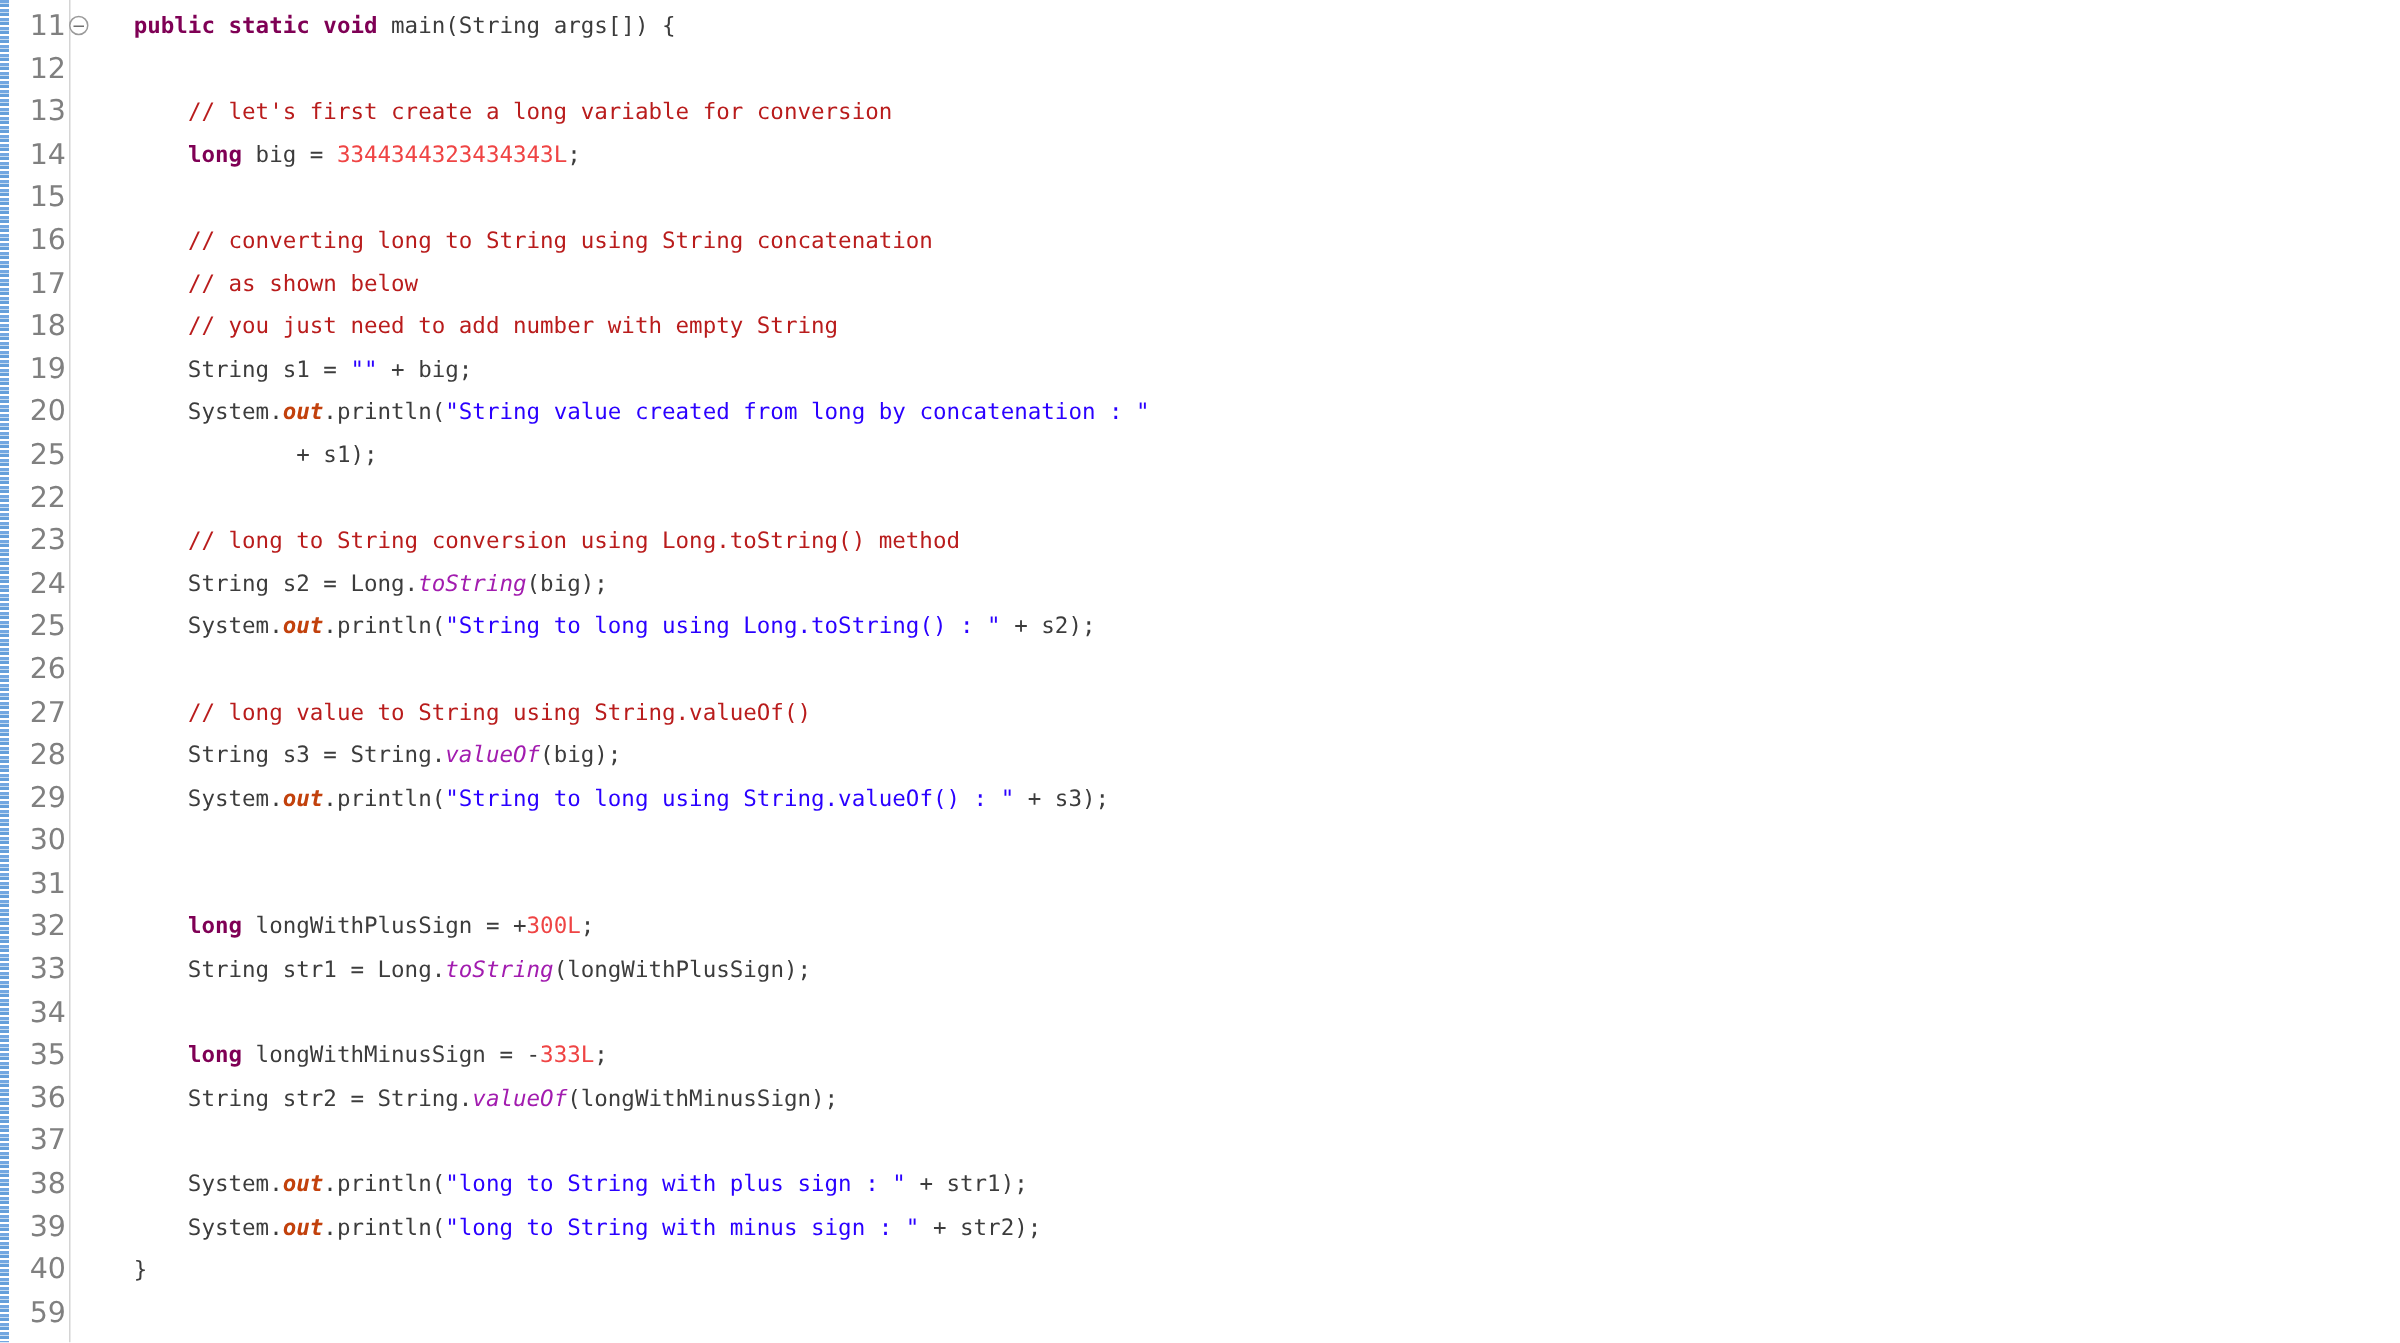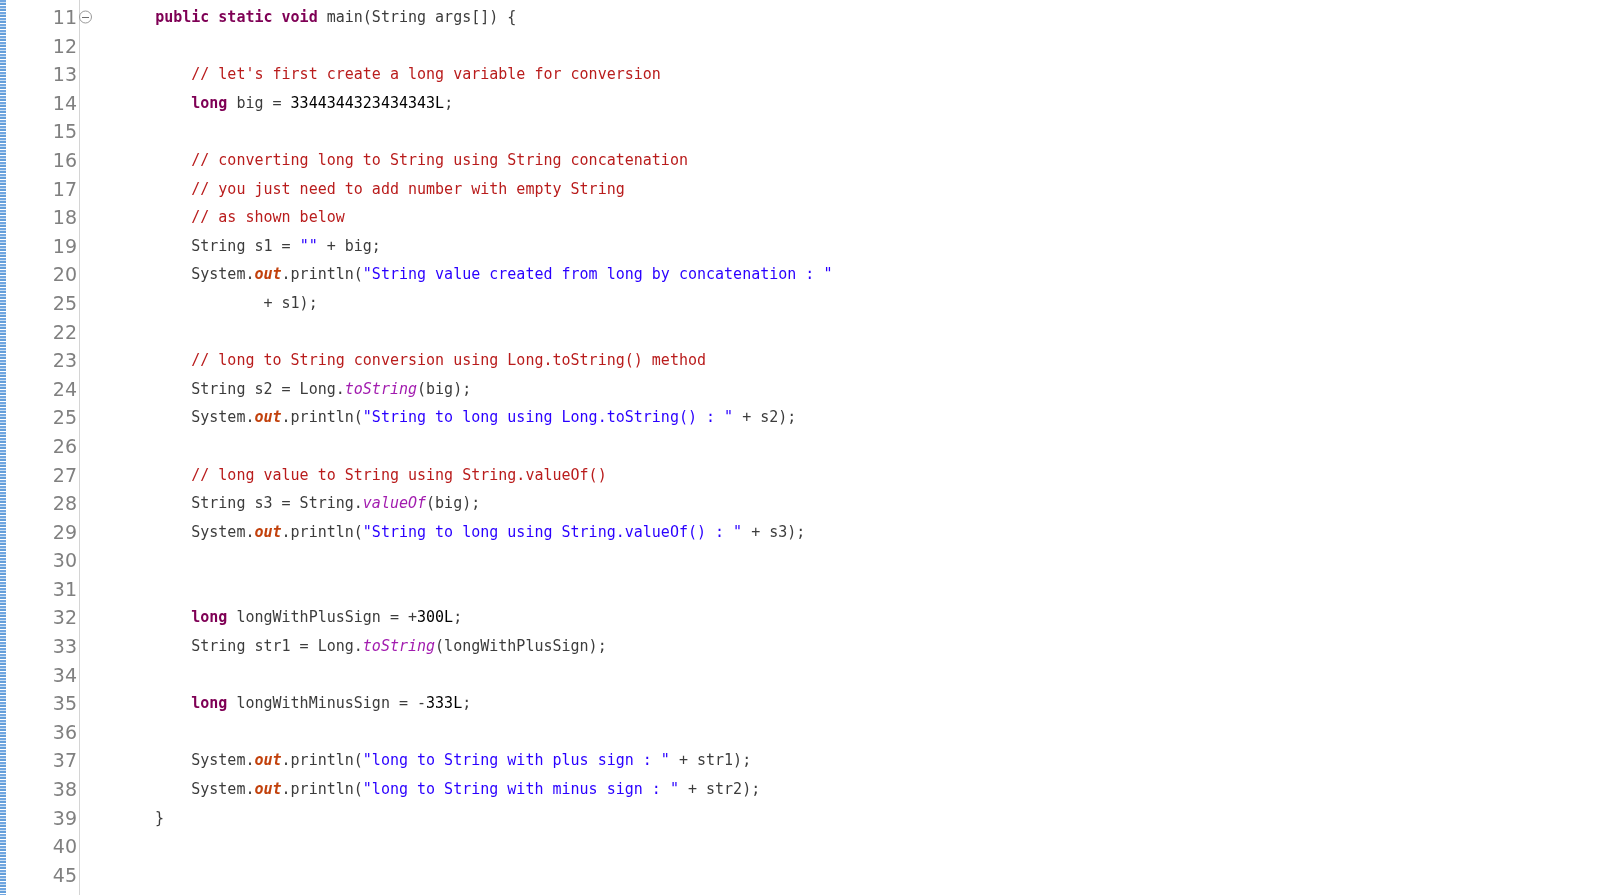--- a/index.html
+++ b/index.html
@@ -14,21 +14,20 @@
     font-family: "DejaVu Sans Mono", "Liberation Mono", monospace;
   }
 
   #editor {
     position: relative;
     width: 1376px;
     height: 895px;
     background: #ffffff;
     display: flex;
     align-items: flex-start;
-    gap: 33px;
   }
 
   
   .annotation-ruler {
     width: 6px;
     height: 895px;
     flex: 0 0 6px;
     background-color: #ffffff;
     background-image:
       repeating-linear-gradient(
@@ -106,21 +105,21 @@
     letter-spacing: 0px;
   }
 
   
   .tok-kw        { color: #7f0055; font-weight: bold; }
   .tok-comment   { color: #b91c1c; }
   .tok-string    { color: #2a00ff; }
   .tok-plain     { color: #3c3c3c; }
   .tok-staticfld { color: #c2410c; font-weight: bold; font-style: italic; }
   .tok-staticmth { color: #a21caf; font-style: italic; }
-  .tok-number    { color: #000000; text-align: center; }
+  .tok-number    { color: #ef4444; text-align: center; }
 </style>
 </head>
 <body>
 
 <div id="editor">
 
   <div class="annotation-ruler"></div>
 
   <div class="gutter" id="gutter">
       <div class="gutter-line"><span>11</span><span class="fold-marker"></span></div>
@@ -146,49 +145,50 @@
       <div class="gutter-line"><span>31</span></div>
       <div class="gutter-line"><span>32</span></div>
       <div class="gutter-line"><span>33</span></div>
       <div class="gutter-line"><span>34</span></div>
       <div class="gutter-line"><span>35</span></div>
       <div class="gutter-line"><span>36</span></div>
       <div class="gutter-line"><span>37</span></div>
       <div class="gutter-line"><span>38</span></div>
       <div class="gutter-line"><span>39</span></div>
       <div class="gutter-line"><span>40</span></div>
-      <div class="gutter-line"><span>45</span></div>
+      <div class="gutter-line"><span>59</span></div>
     </div>
 
   <div class="code-area" id="code-area">
       <div class="code-line"><span class="tok-plain">    </span><span class="tok-kw">public static void</span><span class="tok-plain"> main(String args[]) {</span></div>
       <div class="code-line">&nbsp;</div>
       <div class="code-line"><span class="tok-plain">        </span><span class="tok-comment">// let's first create a long variable for conversion</span></div>
       <div class="code-line"><span class="tok-plain">        </span><span class="tok-kw">long</span><span class="tok-plain"> big = </span><span class="tok-number">3344344323434343L</span><span class="tok-plain">;</span></div>
       <div class="code-line">&nbsp;</div>
       <div class="code-line"><span class="tok-plain">        </span><span class="tok-comment">// converting long to String using String concatenation</span></div>
+      <div class="code-line"><span class="tok-plain">        </span><span class="tok-comment">// as shown below</span></div>
       <div class="code-line"><span class="tok-plain">        </span><span class="tok-comment">// you just need to add number with empty String</span></div>
-      <div class="code-line"><span class="tok-plain">        </span><span class="tok-comment">// as shown below</span></div>
       <div class="code-line"><span class="tok-plain">        String s1 = </span><span class="tok-string">""</span><span class="tok-plain"> + big;</span></div>
       <div class="code-line"><span class="tok-plain">        System.</span><span class="tok-staticfld">out</span><span class="tok-plain">.println(</span><span class="tok-string">"String value created from long by concatenation : "</span></div>
       <div class="code-line"><span class="tok-plain">                + s1);</span></div>
       <div class="code-line">&nbsp;</div>
       <div class="code-line"><span class="tok-plain">        </span><span class="tok-comment">// long to String conversion using Long.toString() method</span></div>
       <div class="code-line"><span class="tok-plain">        String s2 = Long.</span><span class="tok-staticmth">toString</span><span class="tok-plain">(big);</span></div>
       <div class="code-line"><span class="tok-plain">        System.</span><span class="tok-staticfld">out</span><span class="tok-plain">.println(</span><span class="tok-string">"String to long using Long.toString() : "</span><span class="tok-plain"> + s2);</span></div>
       <div class="code-line">&nbsp;</div>
       <div class="code-line"><span class="tok-plain">        </span><span class="tok-comment">// long value to String using String.valueOf()</span></div>
       <div class="code-line"><span class="tok-plain">        String s3 = String.</span><span class="tok-staticmth">valueOf</span><span class="tok-plain">(big);</span></div>
       <div class="code-line"><span class="tok-plain">        System.</span><span class="tok-staticfld">out</span><span class="tok-plain">.println(</span><span class="tok-string">"String to long using String.valueOf() : "</span><span class="tok-plain"> + s3);</span></div>
       <div class="code-line">&nbsp;</div>
       <div class="code-line">&nbsp;</div>
       <div class="code-line"><span class="tok-plain">        </span><span class="tok-kw">long</span><span class="tok-plain"> longWithPlusSign = +</span><span class="tok-number">300L</span><span class="tok-plain">;</span></div>
       <div class="code-line"><span class="tok-plain">        String str1 = Long.</span><span class="tok-staticmth">toString</span><span class="tok-plain">(longWithPlusSign);</span></div>
       <div class="code-line">&nbsp;</div>
       <div class="code-line"><span class="tok-plain">        </span><span class="tok-kw">long</span><span class="tok-plain"> longWithMinusSign = -</span><span class="tok-number">333L</span><span class="tok-plain">;</span></div>
+      <div class="code-line"><span class="tok-plain">        String str2 = String.</span><span class="tok-staticmth">valueOf</span><span class="tok-plain">(longWithMinusSign);</span></div>
       <div class="code-line">&nbsp;</div>
       <div class="code-line"><span class="tok-plain">        System.</span><span class="tok-staticfld">out</span><span class="tok-plain">.println(</span><span class="tok-string">"long to String with plus sign : "</span><span class="tok-plain"> + str1);</span></div>
       <div class="code-line"><span class="tok-plain">        System.</span><span class="tok-staticfld">out</span><span class="tok-plain">.println(</span><span class="tok-string">"long to String with minus sign : "</span><span class="tok-plain"> + str2);</span></div>
       <div class="code-line"><span class="tok-plain">    }</span></div>
       <div class="code-line">&nbsp;</div>
     </div>
 
 </div>
 
 </body></html>

